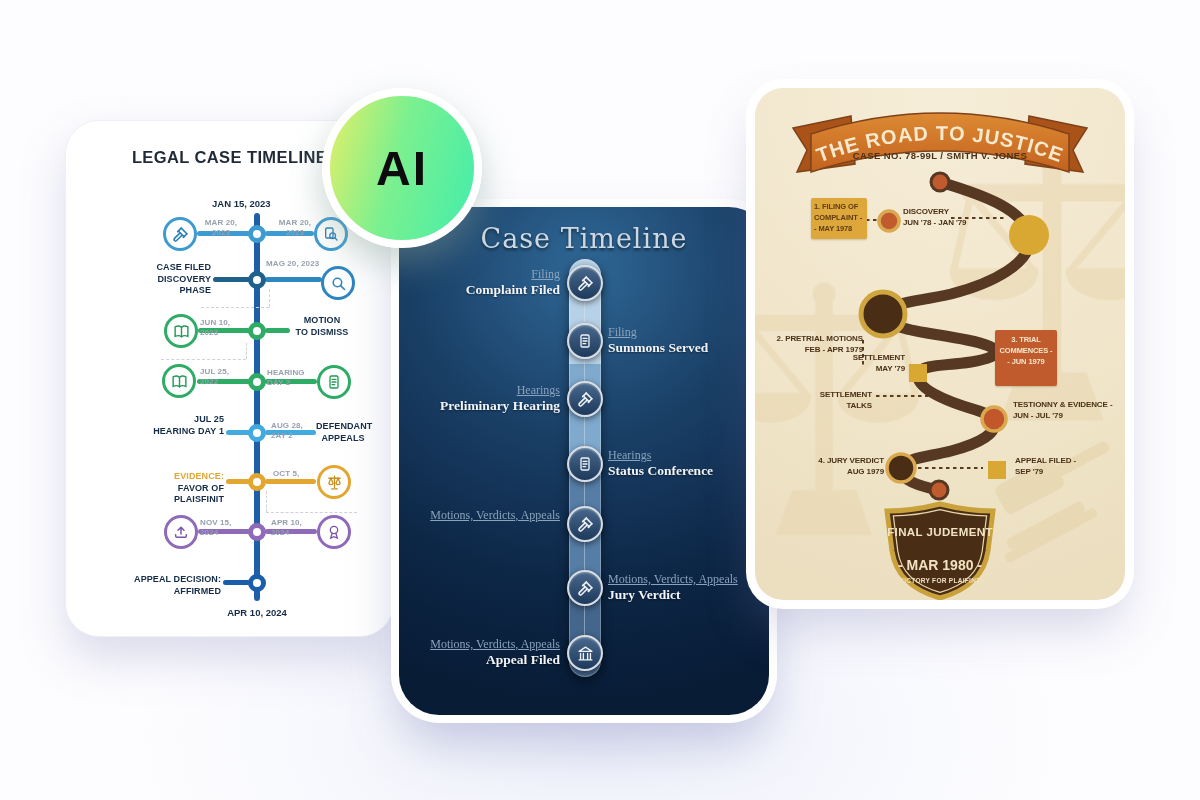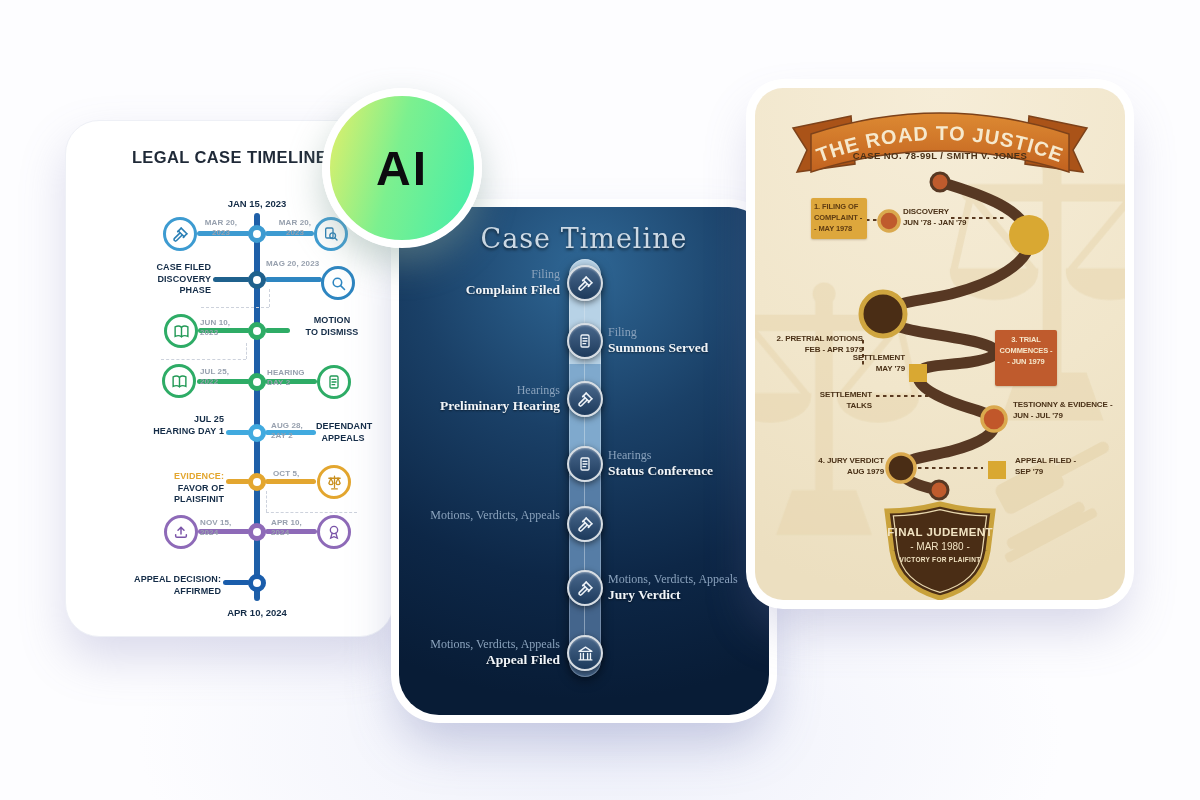--- a/index.html
+++ b/index.html
@@ -33,21 +33,21 @@
   .mc-title{left:0;right:0;top:16px;text-align:center;font-family:"DejaVu Serif","Liberation Serif",serif;
             font-size:27px;color:#ccd9e5;letter-spacing:1px;text-shadow:0 2px 3px rgba(0,0,0,.55);}
   .mc-bar{left:170px;top:52px;width:32px;height:418px;border-radius:16px;
           background:linear-gradient(180deg,#b7d2e6 0%,#b7d2e6 25%,#7fa9cd 25%,#7fa9cd 52%,#567da6 52%,#567da6 77%,#44658c 77%,#44658c 100%);
           box-shadow:inset 0 0 0 1px rgba(255,255,255,.25), 0 4px 12px rgba(0,0,0,.4);}
   .mc-wire{left:185px;top:60px;width:1px;height:402px;background:rgba(220,230,240,.45);}
   .mc-ic{left:168px;width:36px;height:36px;border-radius:50%;border:2.5px solid #d7dde3;box-sizing:border-box;
          background:linear-gradient(180deg,#49688c,#1d3a5c);display:flex;align-items:center;justify-content:center;
          box-shadow:0 2px 6px rgba(0,0,0,.5), inset 0 1px 2px rgba(255,255,255,.35);}
   .mc-entry{font-family:"Liberation Serif",serif;}
-  .mc-cat{font-size:12px;color:#8aa2bc;line-height:1.25;}
+  .mc-cat{font-size:12px;color:#8aa2bc;line-height:1.25;text-decoration:underline;}
   .mc-event{font-size:13.5px;font-weight:bold;color:#f1f5f9;line-height:1.2;text-shadow:0 1px 2px rgba(0,0,0,.5);}
   .mc-left{text-align:right;left:18px;width:143px;}
   .mc-right{text-align:left;left:209px;width:156px;}
 
   
   .rc{left:755px;top:88px;width:370px;height:512px;border-radius:28px;background:#f3e9d1;
       box-shadow:0 0 0 9px #fff, 0 26px 50px rgba(120,120,175,.3);z-index:3;
       background-image:radial-gradient(120% 100% at 50% 0%, #f6edd8 0%, #f1e6cb 60%, #ecdfc0 100%);}
   .rc-lbl{font-weight:bold;font-size:8px;line-height:1.35;color:#4a3117;letter-spacing:-.1px;z-index:2;}
   .rc-box{font-weight:bold;font-size:7.5px;line-height:1.45;letter-spacing:-.1px;border-radius:2px;z-index:2;
@@ -64,21 +64,21 @@
 </style>
 </head>
 <body>
 
 <div class="stage">
 
   <div class="card lc">
     <div class="abs lc-title">LEGAL CASE TIMELINE</div>
     <div class="abs lc-spine"></div>
 
-    <div class="abs lc-big-date" style="left:146px;top:77px;width:90px;text-align:center;">JAN 15, 2023</div>
+    <div class="abs lc-big-date" style="left:146px;top:77px;width:90px;text-align:left;">JAN 15, 2023</div>
 
     <div class="abs lc-line" style="left:131px;top:110px;width:53px;background:#3d9bd1;"></div>
     <div class="abs lc-line" style="left:199px;top:110px;width:49px;background:#3d9bd1;"></div>
     <div class="abs lc-icon" style="left:97px;top:96px;width:34px;height:34px;border:3.5px solid #3d9bd1;color:#2a7fb5;">
       <svg width="17" height="17" viewBox="0 0 24 24" fill="none" stroke="currentColor" stroke-width="2.2" stroke-linecap="round">
           <path d="m14 13-7.5 7.5a2.1 2.1 0 0 1-3-3L11 10"></path>
           <path d="m16 16 5-5"></path>
           <path d="m8 8 5-5"></path>
           <path d="m9 7 8 8"></path>
           <path d="m21 11-8-8"></path>
@@ -113,21 +113,21 @@
 
     <div class="abs lc-line" style="left:132px;top:207px;width:52px;background:#2eac66;"></div>
     <div class="abs lc-line" style="left:199px;top:207px;width:25px;background:#2eac66;"></div>
     <div class="abs lc-icon" style="left:98px;top:193px;width:34px;height:34px;border:3.5px solid #2eac66;color:#239a57;">
       <svg width="17" height="17" viewBox="0 0 24 24" fill="none" stroke="currentColor" stroke-width="2" stroke-linecap="round">
           <path d="M12 6c-2.5-2-6-2-9-.5V19c3-1.5 6.5-1.5 9 .5 2.5-2 6-2 9-.5V5.5C18 4 14.5 4 12 6z"></path>
           <path d="M12 6v13.5"></path>
         </svg>
     </div>
     <div class="abs lc-date" style="left:134px;top:197px;width:48px;">JUN 10, 2023</div>
-    <div class="abs lc-text pre" style="left:222px;top:194px;width:68px;text-align:center;margin-left:10px;">MOTION
+    <div class="abs lc-text pre" style="left:222px;top:194px;width:68px;text-align:center;">MOTION
 TO DISMISS</div>
     <div class="abs lc-node" style="left:182px;top:201px;border-color:#2eac66;"></div>
     <div class="abs lc-dash-v" style="left:180px;top:222px;height:16px;"></div>
     <div class="abs lc-dash-h" style="left:95px;top:238px;width:85px;"></div>
 
     <div class="abs lc-line" style="left:131px;top:258px;width:53px;background:#2eac66;"></div>
     <div class="abs lc-line" style="left:199px;top:258px;width:52px;background:#2eac66;"></div>
     <div class="abs lc-icon" style="left:96px;top:243px;width:34px;height:34px;border:3.5px solid #2eac66;color:#239a57;">
       <svg width="17" height="17" viewBox="0 0 24 24" fill="none" stroke="currentColor" stroke-width="2" stroke-linecap="round">
           <path d="M12 6c-2.5-2-6-2-9-.5V19c3-1.5 6.5-1.5 9 .5 2.5-2 6-2 9-.5V5.5C18 4 14.5 4 12 6z"></path>
@@ -365,21 +365,21 @@
 TALKS</div>
     <div class="abs rc-lbl pre" style="left:258px;top:312px;width:108px;">TESTIONNY &amp; EVIDENCE -
 JUN - JUL '79</div>
     <div class="abs rc-lbl pre" style="left:55px;top:368px;width:74px;text-align:right;">4. JURY VERDICT
 AUG 1979</div>
     <div class="abs rc-lbl pre" style="left:260px;top:368px;width:80px;">APPEAL FILED -
 SEP '79</div>
 
     <div class="abs rc-badge-text">
       <div style="margin-top:26px;font-weight:bold;font-size:11.5px;letter-spacing:.4px;">FINAL JUDEMENT</div>
-      <div style="margin-top:3px;font-weight:normal;font-size:10px;">- MAR 1980 -</div>
+      <div style="margin-top:19px;font-weight:bold;font-size:14px;">- MAR 1980 -</div>
       <div style="margin-top:4px;font-weight:bold;font-size:6.5px;letter-spacing:.3px;">VICTORY FOR PLAIFINT</div>
     </div>
   </div>
 
   <div class="abs ai">
     <span>AI</span>
   </div>
 
 </div>
 

